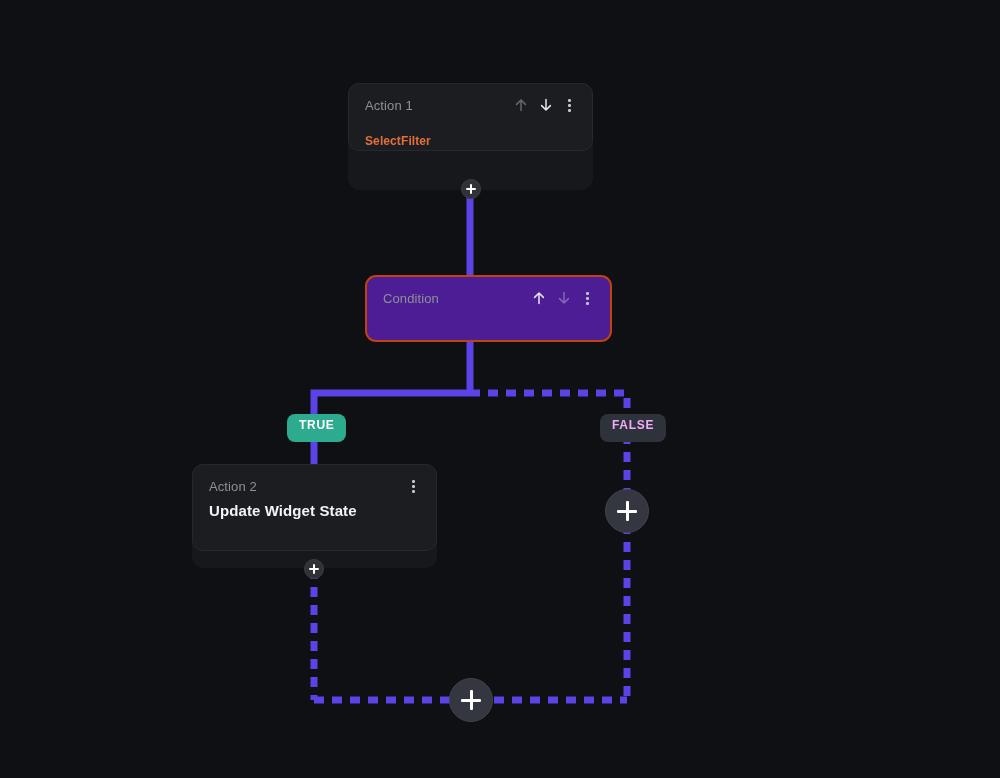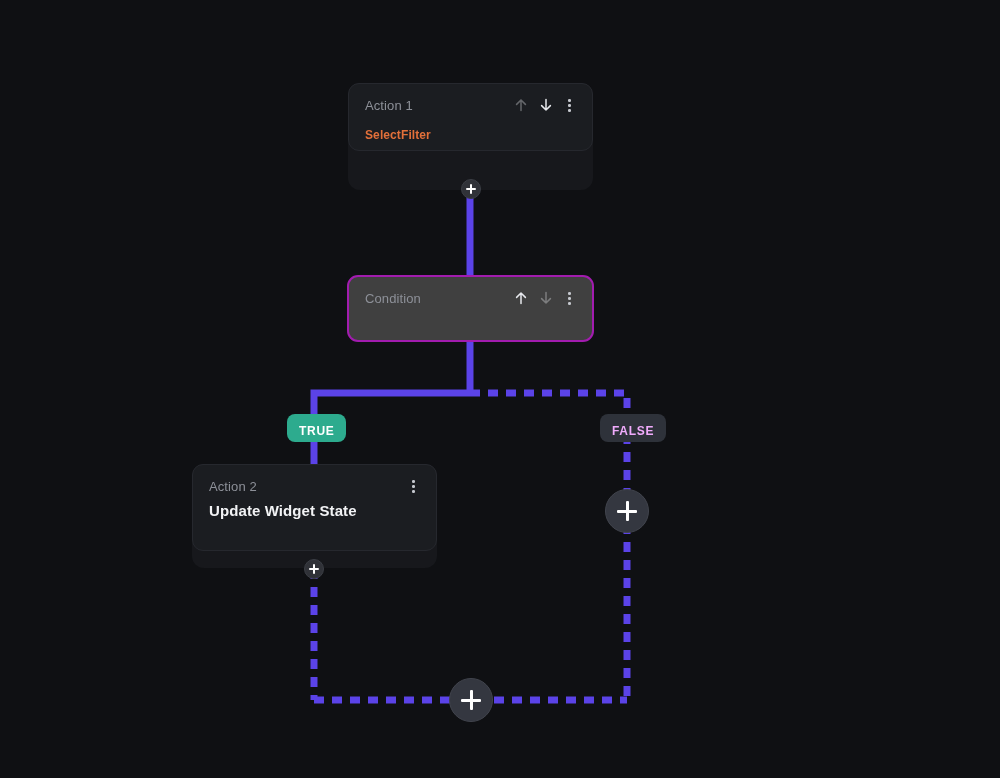--- a/index.html
+++ b/index.html
@@ -44,22 +44,23 @@
   .card {
     position: absolute;
     left: 0; top: 0;
     box-sizing: border-box;
     background: #1b1d21;
     border-radius: 11px;
     border: 1px solid #26282e;
     padding: 14px 16px 14px 16px;
   }
   .card.selected {
-    border: 2px solid #a21caf;
-    background: #404040;
+    border: 2px solid #c2410c;
+    background: #4c1d95;
+    margin-left: 18px;
   }
   .card-head {
     display: flex;
     align-items: flex-start;
     justify-content: space-between;
   }
   .kicker {
     font-size: 13px;
     color: #8d9098;
     letter-spacing: .1px;
@@ -71,21 +72,21 @@
     color: #f2f3f5;
     letter-spacing: .1px;
     margin-top: 7px;
     line-height: 18px;
   }
   .subtitle {
     font-size: 12px;
     font-weight: bold;
     color: #e2703a;
     letter-spacing: .1px;
-    margin-top: 14px;
+    margin-top: 20px;
     line-height: 14px;
   }
   .head-icons {
     display: flex;
     align-items: center;
     gap: 10px;
     margin-top: -1px;
   }
   .icon-btn {
     width: 15px;
@@ -135,21 +136,21 @@
   .plus.small .bar-v { width: 2px;  height: 10px; }
   .plus.big   .bar-h { width: 20px; height: 3px; }
   .plus.big   .bar-v { width: 3px;  height: 20px; }
 
   
   .badge {
     position: absolute;
     height: 28px;
     border-radius: 8px;
     display: flex;
-    align-items: flex-end;
+    align-items: flex-start;
     justify-content: center;
     font-size: 12px;
     font-weight: bold;
     letter-spacing: .7px;
     color: #ffffff;
     padding: 4px 12px;
     box-sizing: border-box;
   }
   .badge.true  { background: #2dab8e; }
   .badge.false { background: #2e323a; color: #f0abfc; }

